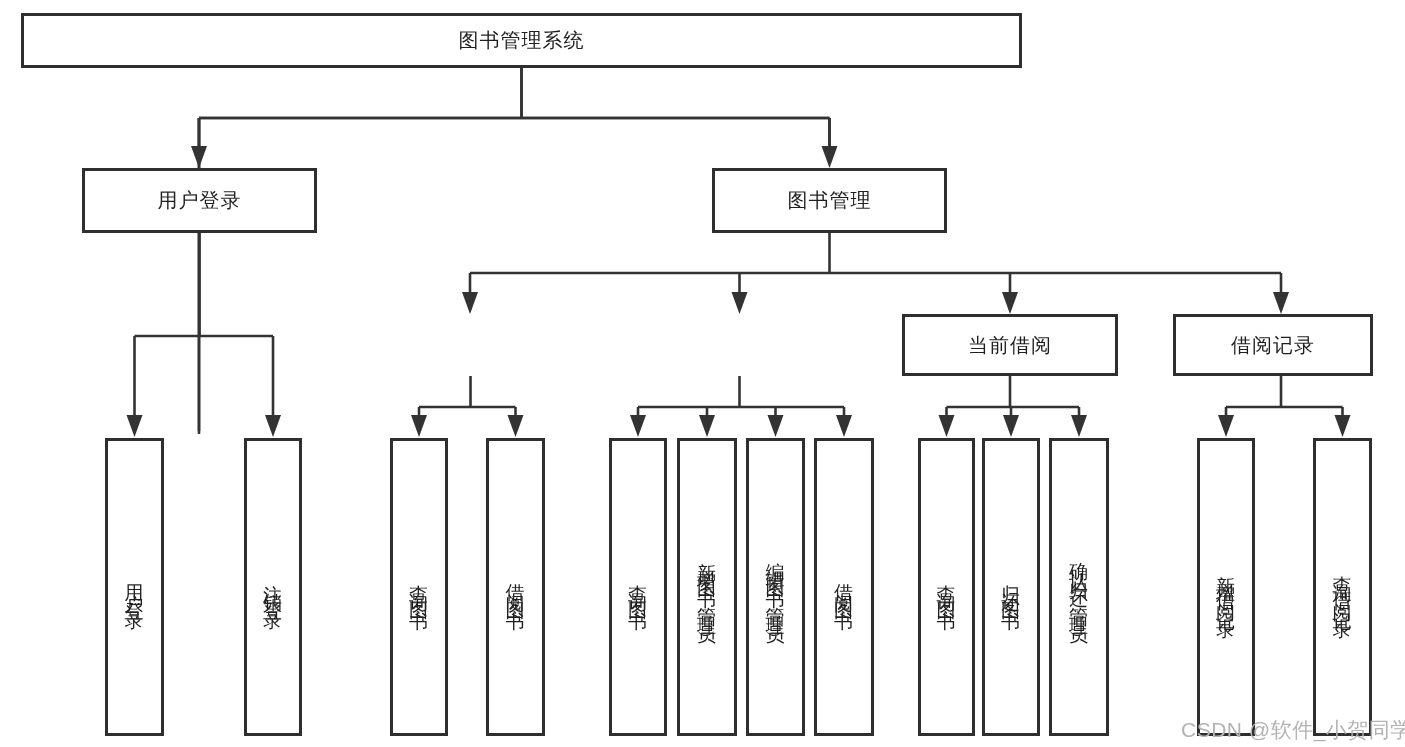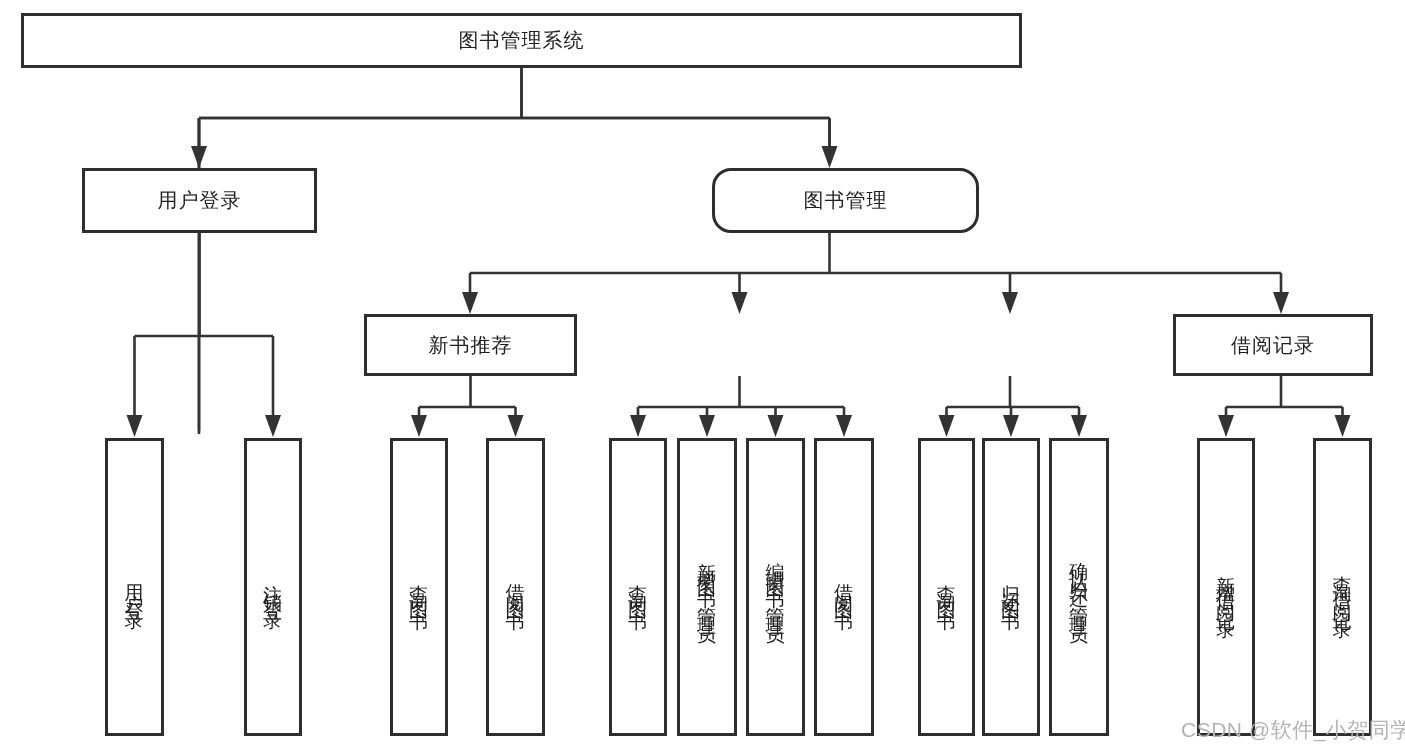--- a/index.html
+++ b/index.html
@@ -127,23 +127,23 @@
       <polygon points="1011,437 1003,415 1019,415"></polygon>
       <polygon points="1079,437 1071,415 1087,415"></polygon>
       <polygon points="1226,437 1218,415 1234,415"></polygon>
       <polygon points="1342.5,437 1334.5,415 1350.5,415"></polygon>
     </g>
   </svg>
 
   <div class="node" style="left:21px; top:13px; width:1001px; height:55px;">图书管理系统</div>
 
   <div class="node" style="left:82px; top:168px; width:235px; height:65px;">用户登录</div>
-  <div class="node" style="left:712px; top:168px; width:267px; height:65px;border-radius:19px;">图书管理</div>
+  <div class="node" style="left:712px; top:168px; width:235px; height:65px;">图书管理</div>
 
-  <div class="node" style="left:364px; top:314px; width:213px; height:62px;">新书推荐</div>
+  <div class="node" style="left:902px; top:314px; width:216px; height:62px;">当前借阅</div>
   <div class="node" style="left:1173px; top:314px; width:200px; height:62px;">借阅记录</div>
 
   <div class="node leaf" style="left:105px; top:438px; width:59px; height:298px;">用户登录</div>
   <div class="node leaf" style="left:244px; top:438px; width:58px; height:298px;">注销登录</div>
 
   <div class="node leaf" style="left:390px; top:438px; width:58px; height:298px;">查询图书</div>
   <div class="node leaf" style="left:486px; top:438px; width:59px; height:298px;">借阅图书</div>
 
   <div class="node leaf" style="left:609px; top:438px; width:58px; height:298px;">查询图书</div>
   <div class="node leaf" style="left:677px; top:438px; width:60px; height:298px;">新增图书（管理员）</div>

